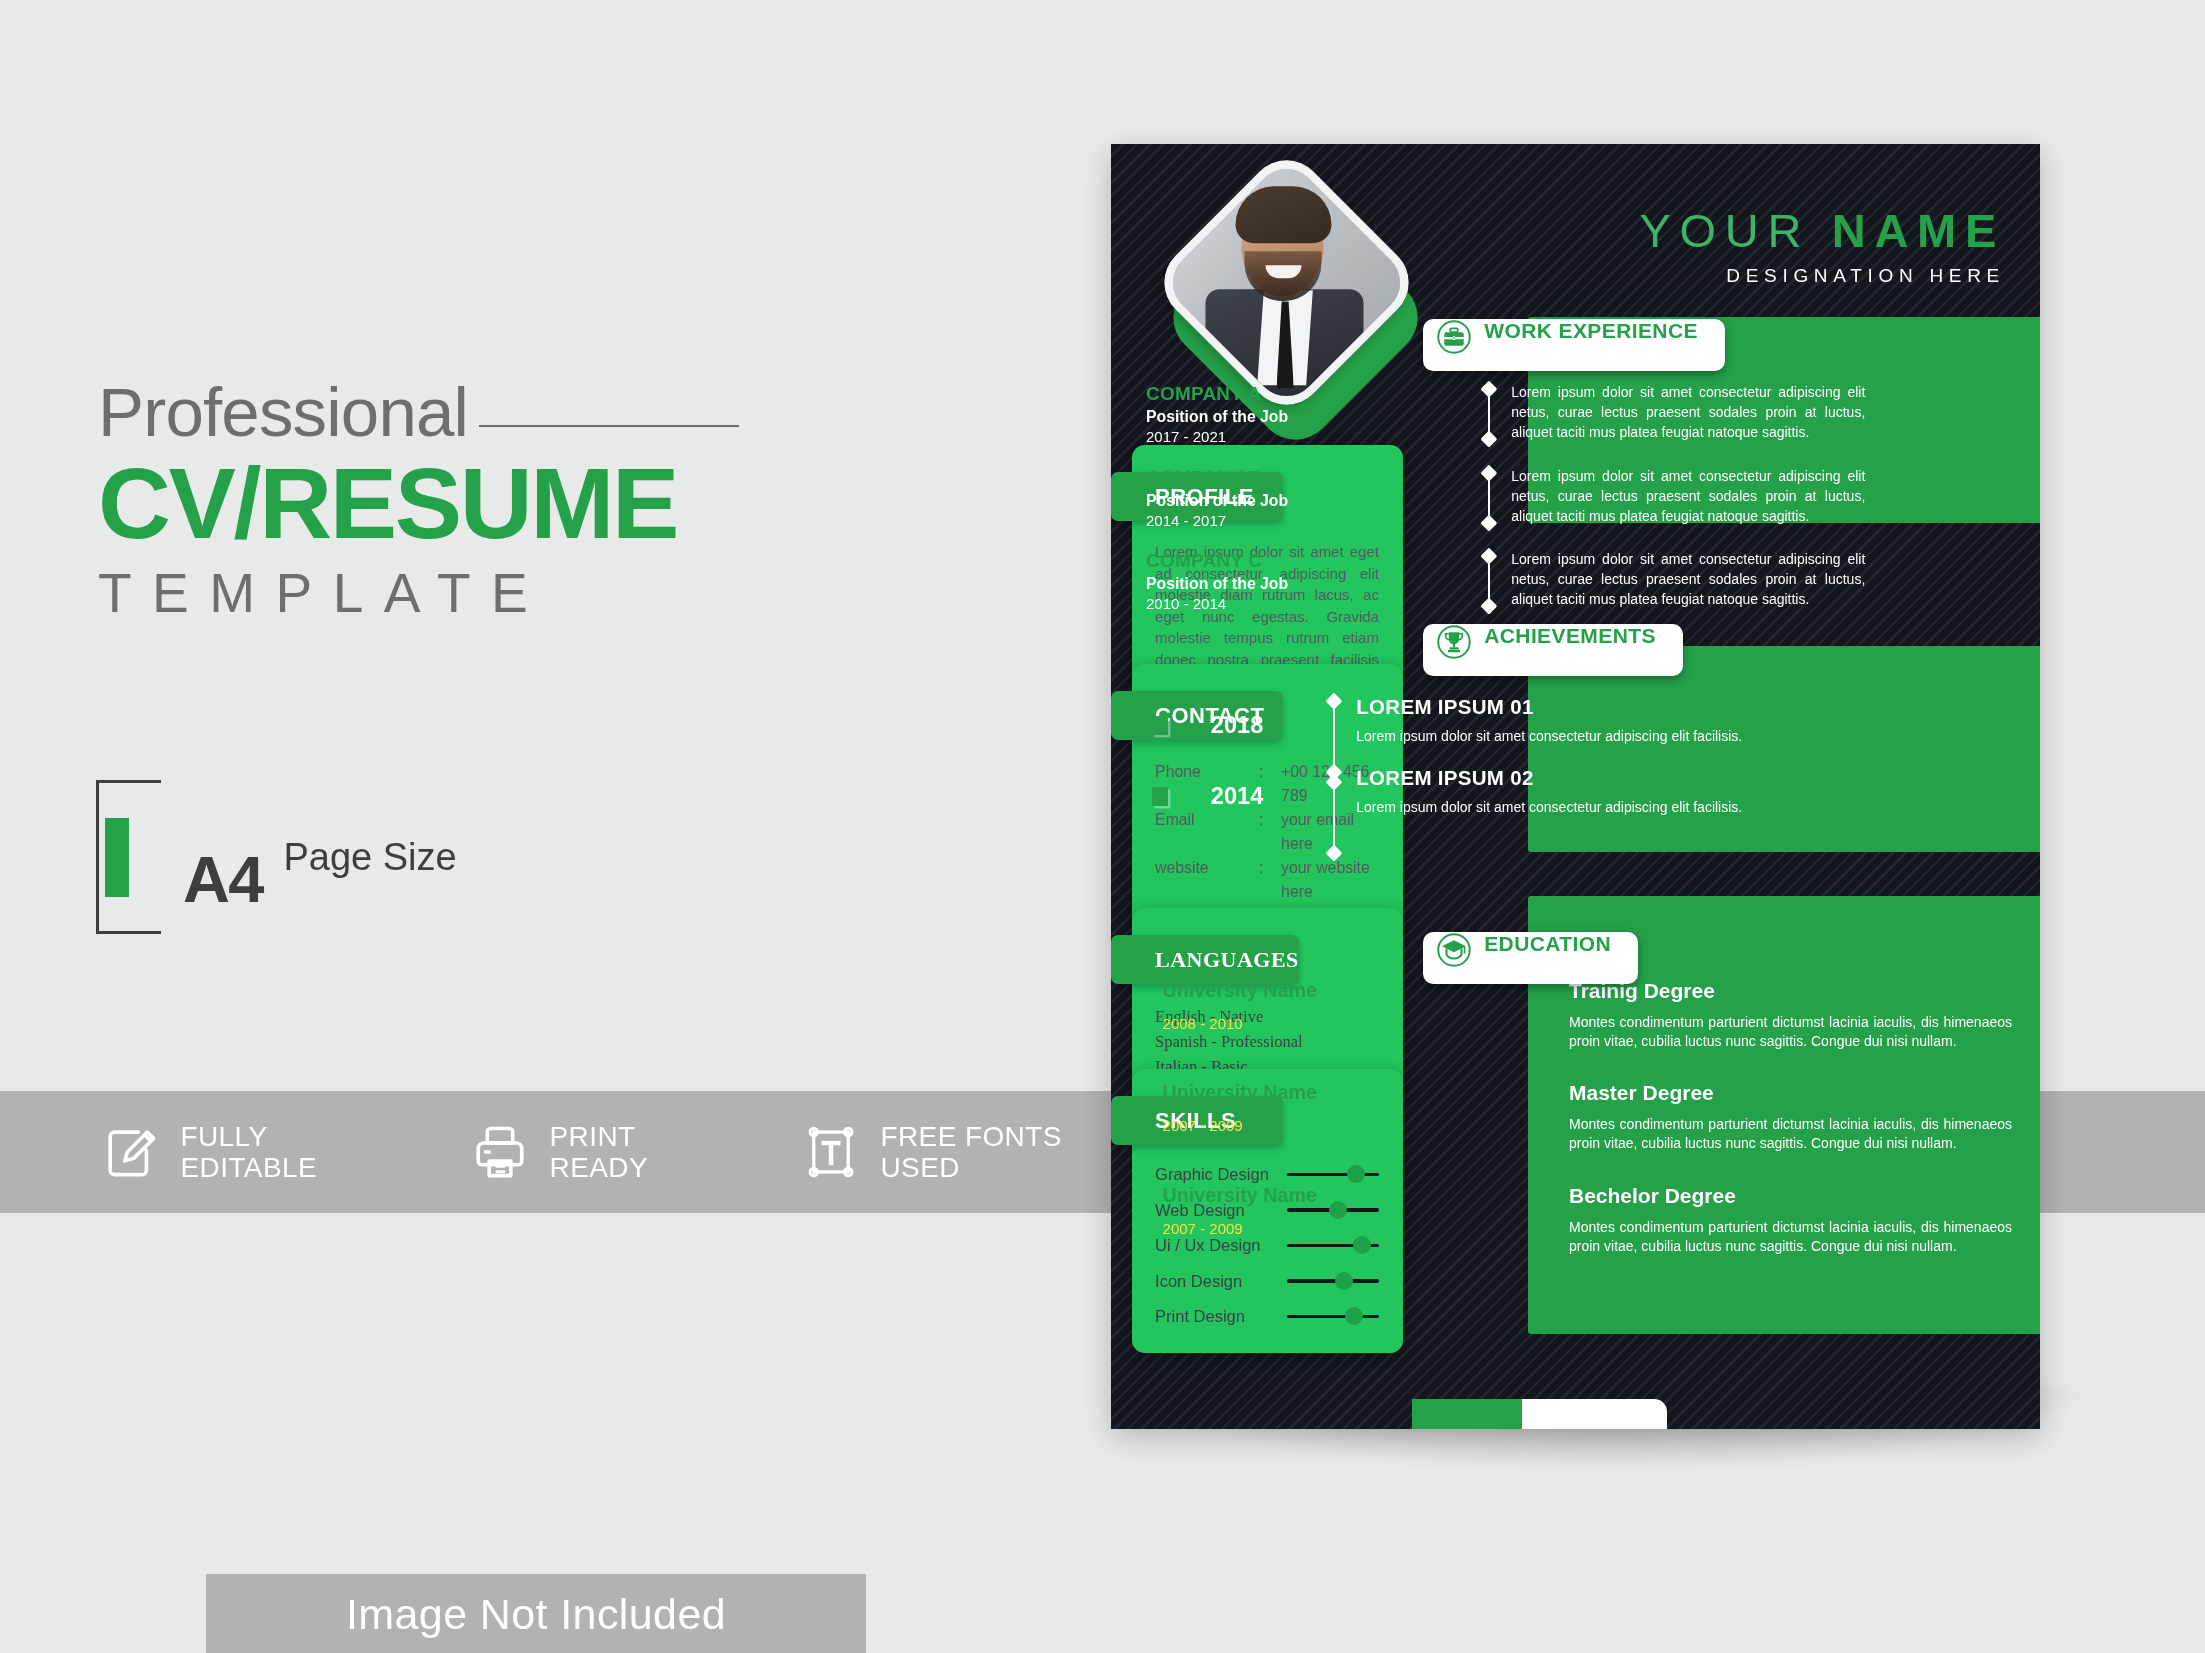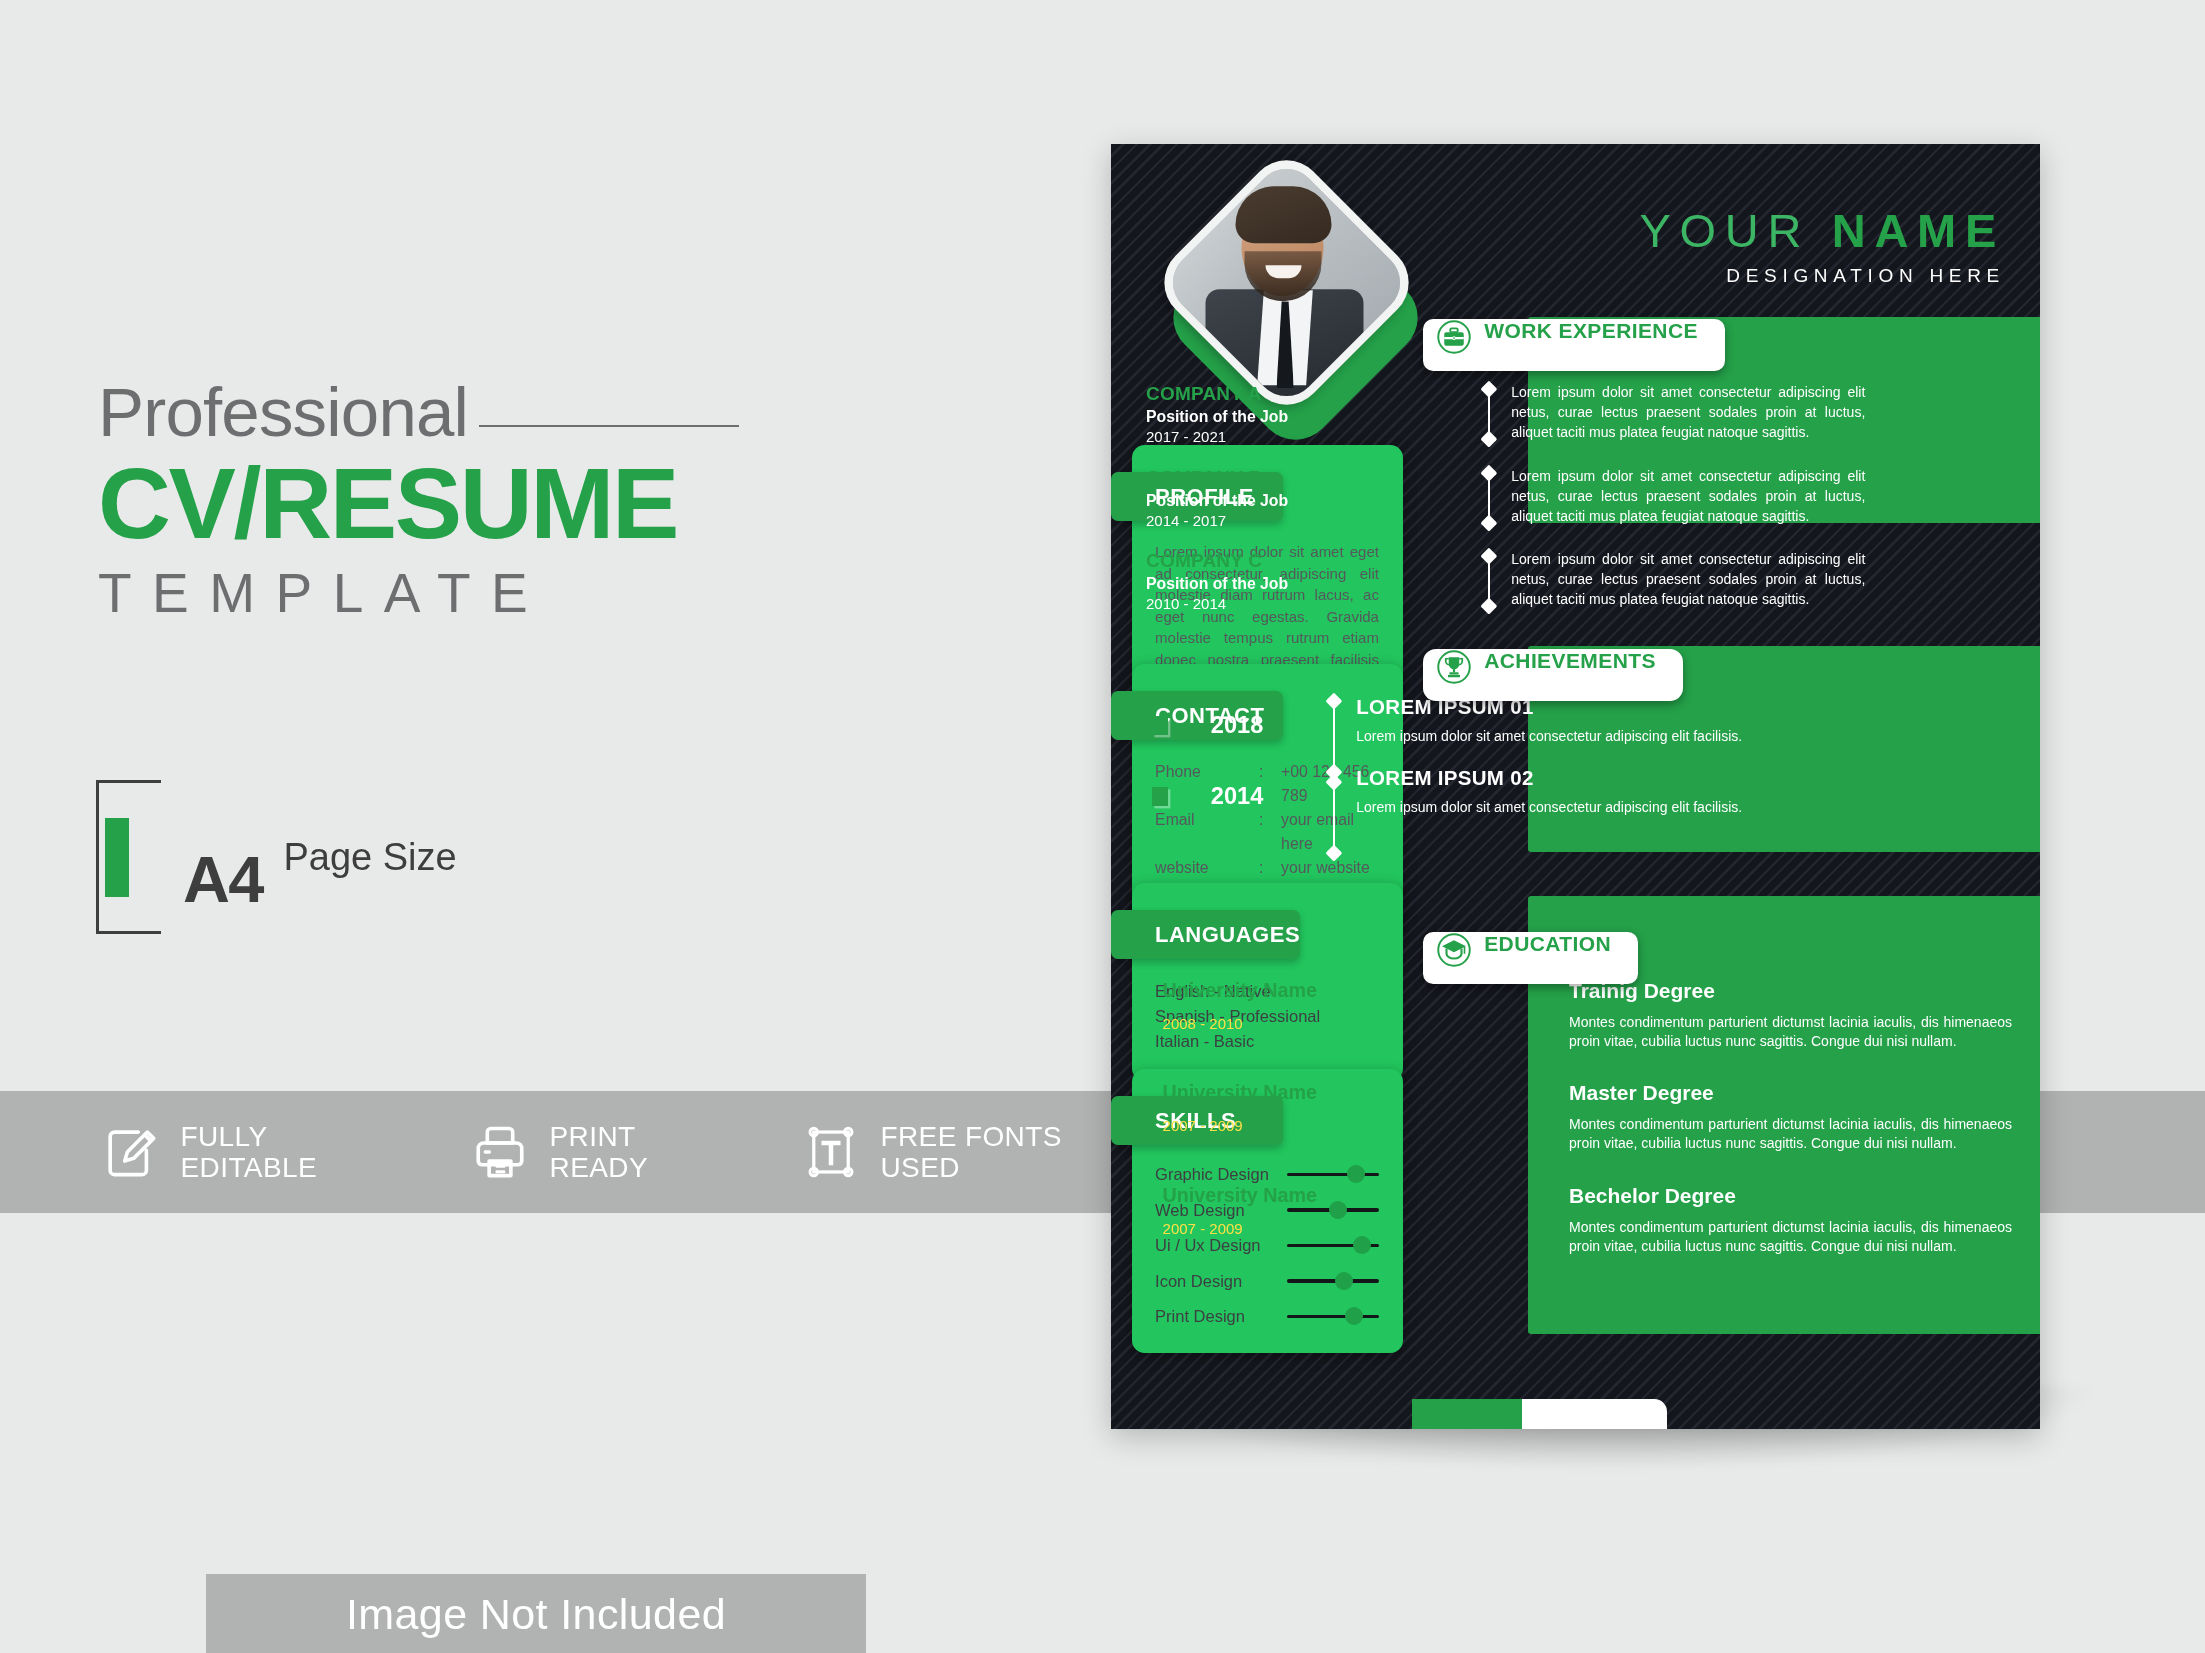--- a/index.html
+++ b/index.html
@@ -648,21 +648,21 @@
         </div>
         <div class="contact-row">
           <span class="contact-key">website</span>
           <span class="contact-colon">:</span>
           <span>your website here</span>
         </div>
       </div>
     </div>
   </div>
 
-  <div class="card" style="top:739px;">
+  <div class="card" style="top:764px;font-family:Liberation Serif, serif;">
     <div class="card-tab">LANGUAGES</div>
     <div class="card-body">
       <div class="lang-list">
         <div>English - Native</div>
         <div>Spanish - Professional</div>
         <div>Italian - Basic</div>
       </div>
     </div>
   </div>
 
@@ -754,21 +754,21 @@
     <div style="width:121px;flex:0 0 121px;"></div>
     <div class="timeline">
       <div class="tl-line"></div>
         <div class="tl-dia top"></div>
         <div class="tl-dia bot"></div>
     </div>
     <div class="exp-text" style="max-width:354px;">Lorem ipsum dolor sit amet consectetur adipiscing elit netus, curae lectus praesent sodales proin at luctus, aliquet taciti mus platea feugiat natoque sagittis.</div>
   </div>
 
   <div class="green-panel" style="left:417px; top:502px; width:543px; height:206px;"></div>
-  <div class="sec-badge" style="left:312px; top:505px;border-radius:13px;">
+  <div class="sec-badge" style="left:312px; top:480px;">
     <svg class="badge-icon" viewBox="0 0 48 48">
       <circle cx="24" cy="24" r="21" fill="none" stroke="#24a149" stroke-width="2.6"></circle>
       <path d="M17 11 H31 V20 a7 7 0 0 1 -14 0 Z" fill="#24a149"></path>
       <path d="M17 13 H13 v3 a5 5 0 0 0 5 5" fill="none" stroke="#24a149" stroke-width="2.3"></path>
       <path d="M31 13 H35 v3 a5 5 0 0 1 -5 5" fill="none" stroke="#24a149" stroke-width="2.3"></path>
       <rect x="22.5" y="26" width="3" height="5" fill="#24a149"></rect>
       <rect x="18" y="31" width="12" height="3" fill="#24a149"></rect>
       <rect x="16" y="34.5" width="16" height="3.2" fill="#24a149"></rect>
     </svg>
     <span class="sec-badge-label">ACHIEVEMENTS</span>

